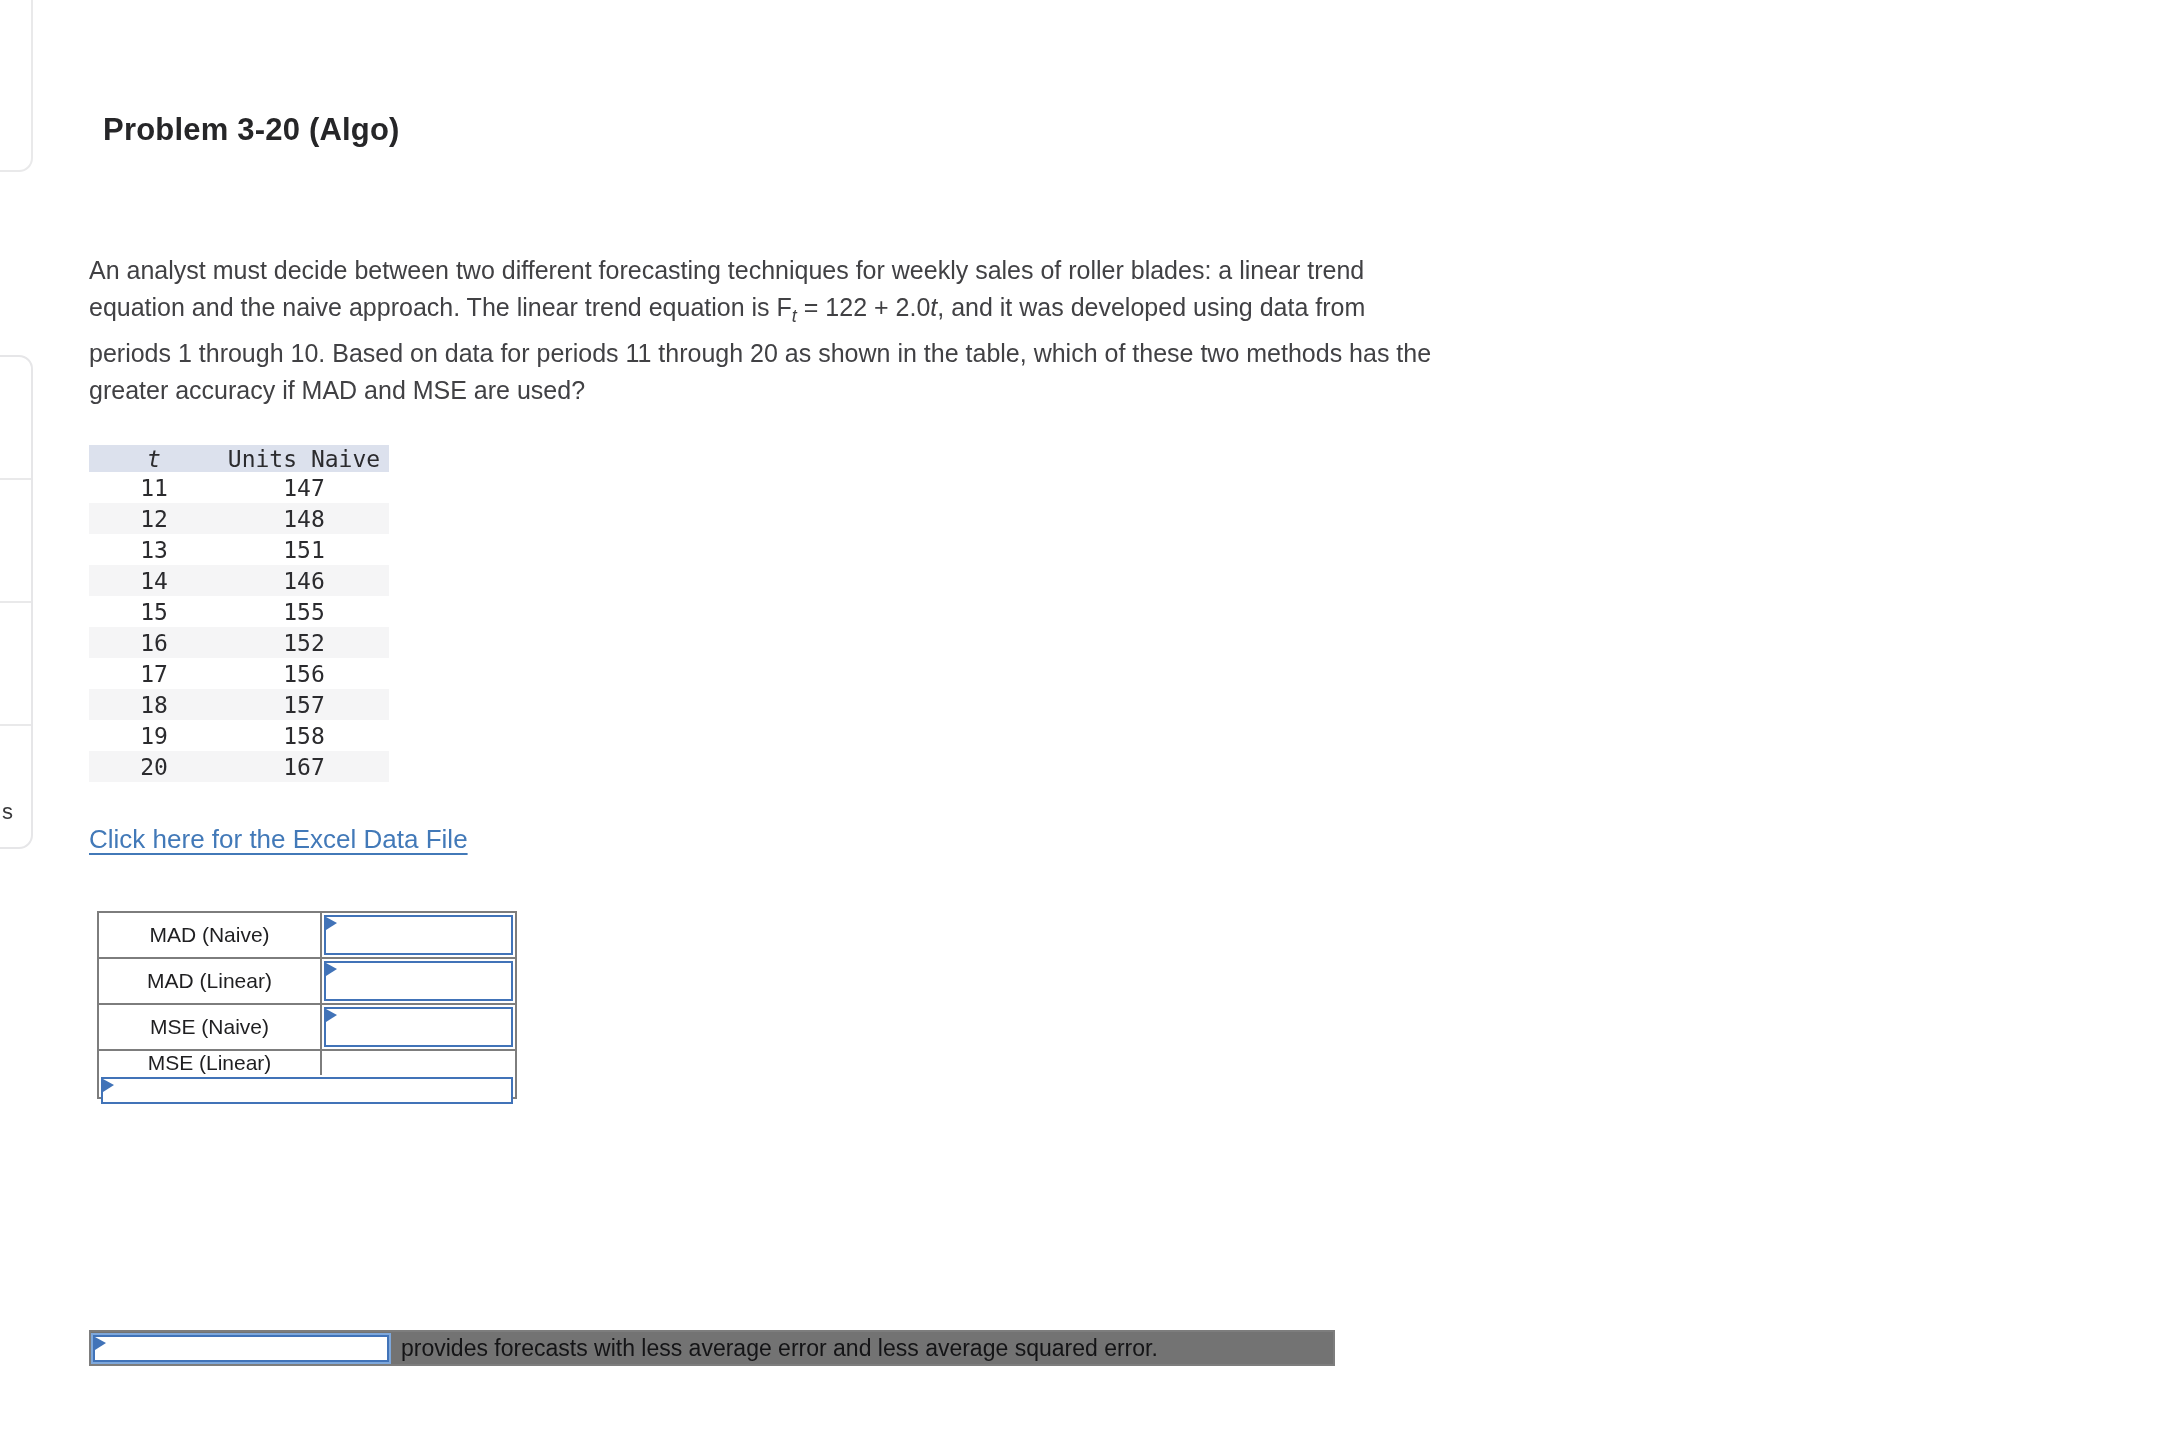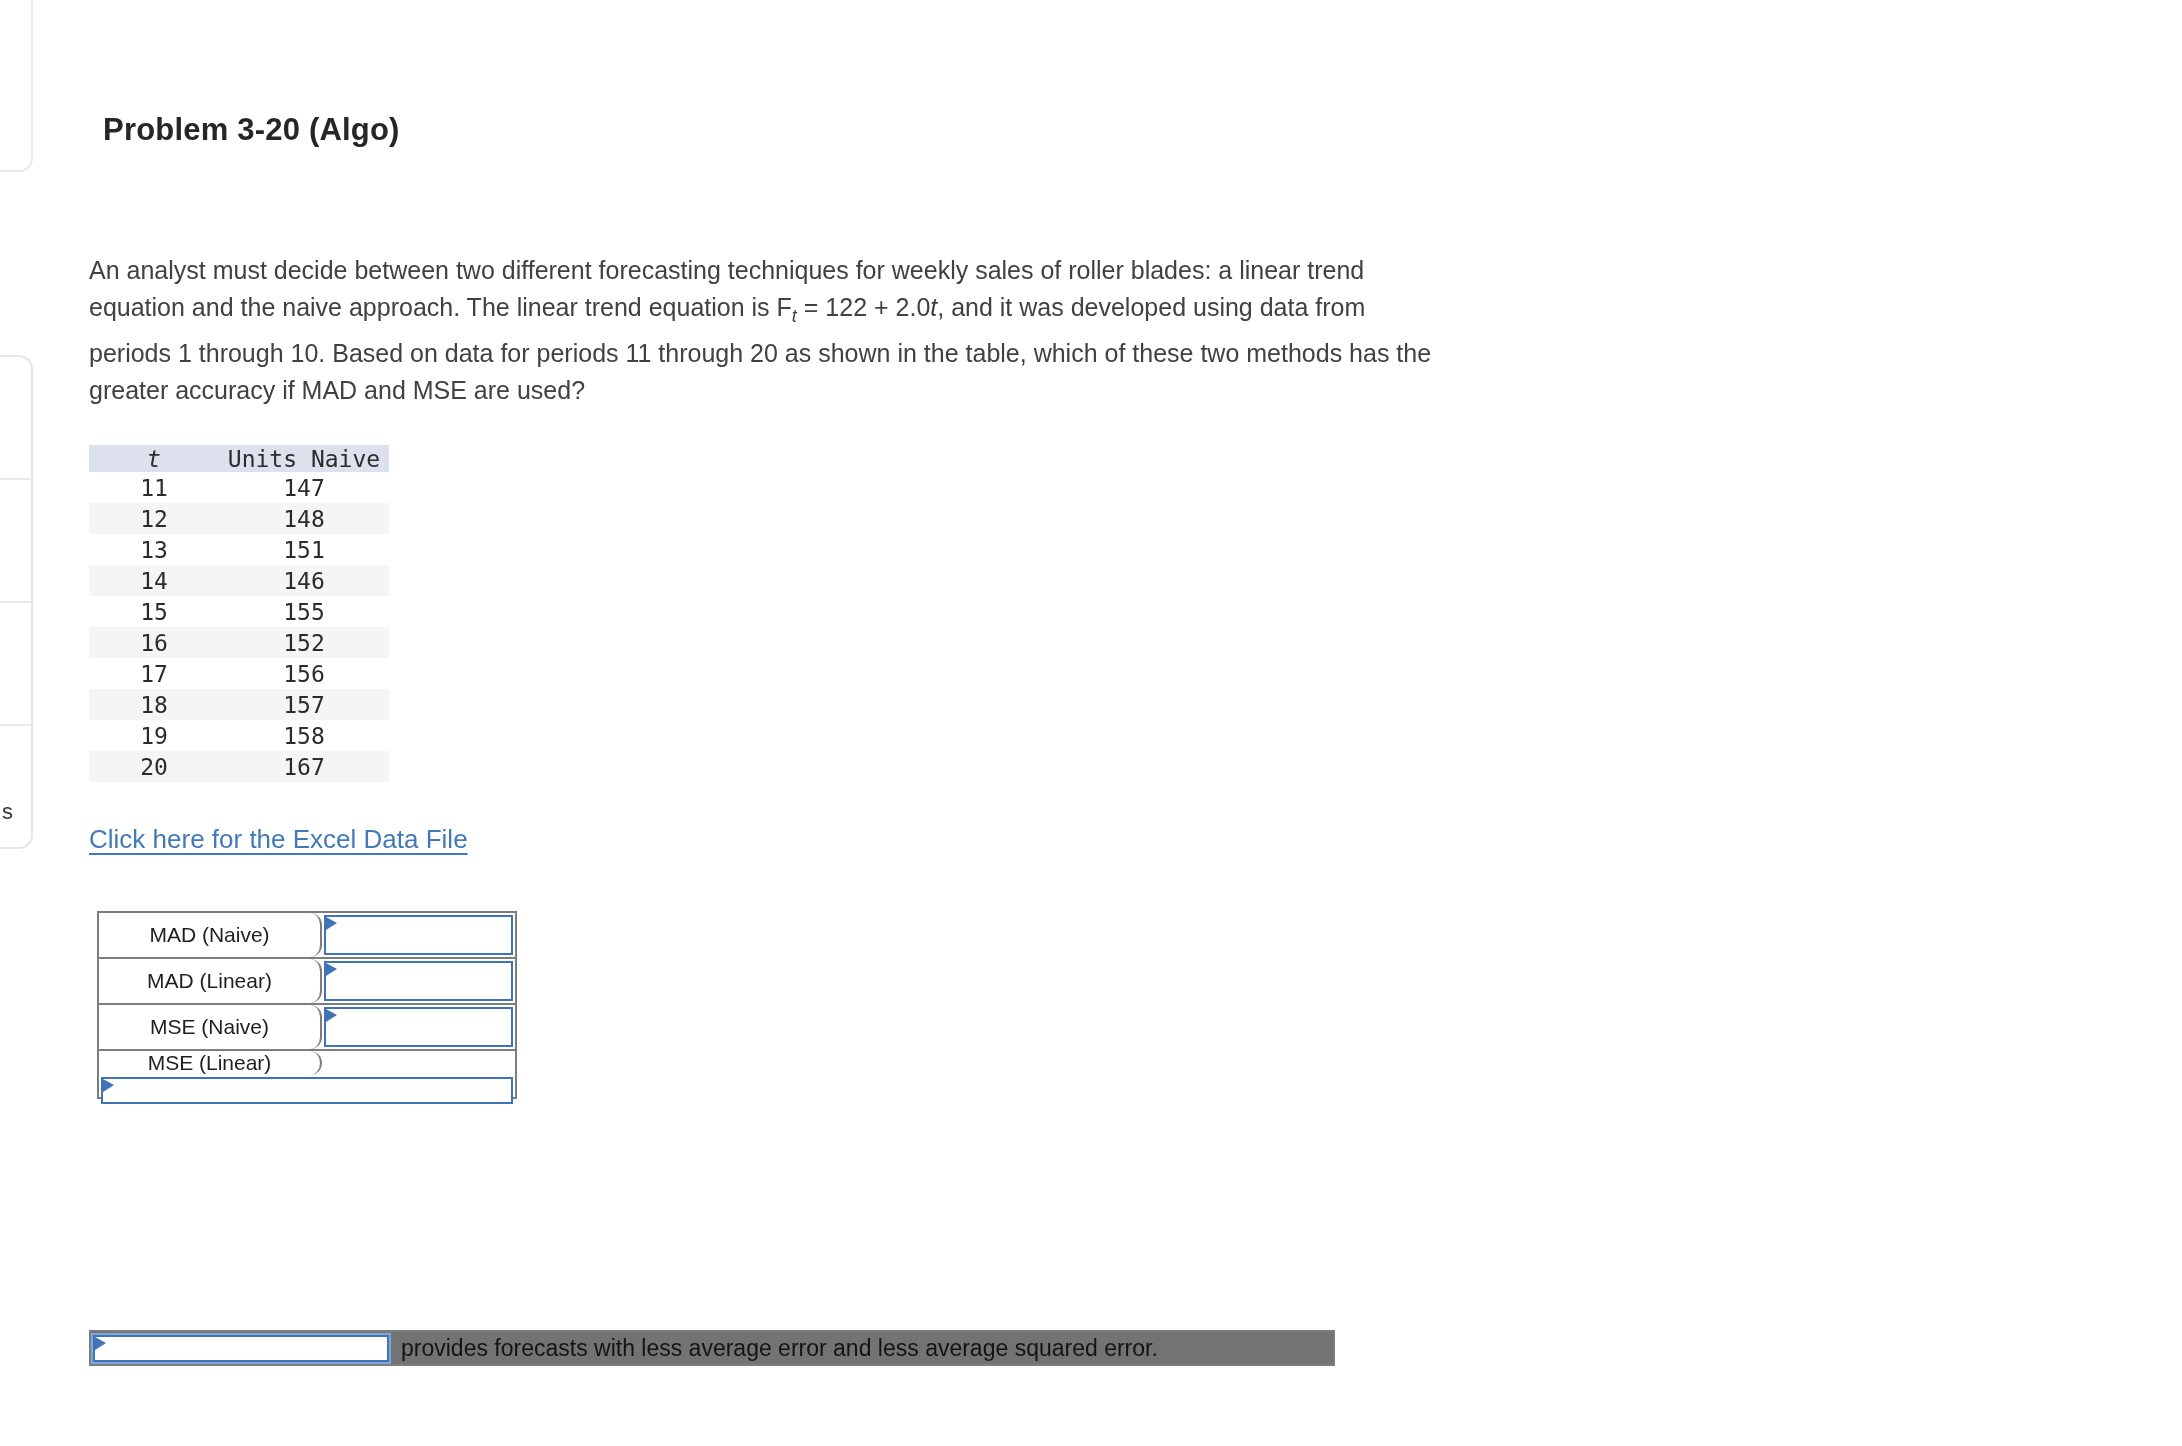--- a/index.html
+++ b/index.html
@@ -83,21 +83,21 @@
   
   .answer-table {
     position: absolute; left: 97px; top: 911px;
     width: 420px; border: 2px solid #7d7d7d; background: #fff;
   }
   .ans-row { display: flex; height: 46px; border-bottom: 2px solid #7d7d7d; }
   .ans-row:last-child { border-bottom: none; flex-direction: column; }
   .ans-label {
     width: 223px; border-right: 2px solid #7d7d7d;
     display: flex; align-items: center; justify-content: center;
-    font-size: 21px; color: #1f1f21; border-radius: 12px;
+    font-size: 21px; color: #1f1f21;
   }
   .ans-input-cell { flex: 1; position: relative; padding: 2px; }
   .ans-input {
     width: 100%; height: 100%;
     border: 2px solid #4173b8; background: #fff;
     outline: none; font-size: 20px; padding: 0 6px;
     font-family: "Liberation Sans", sans-serif;
   }
   .flag { position: absolute; top: 4px; left: 4px; pointer-events: none; }
 

